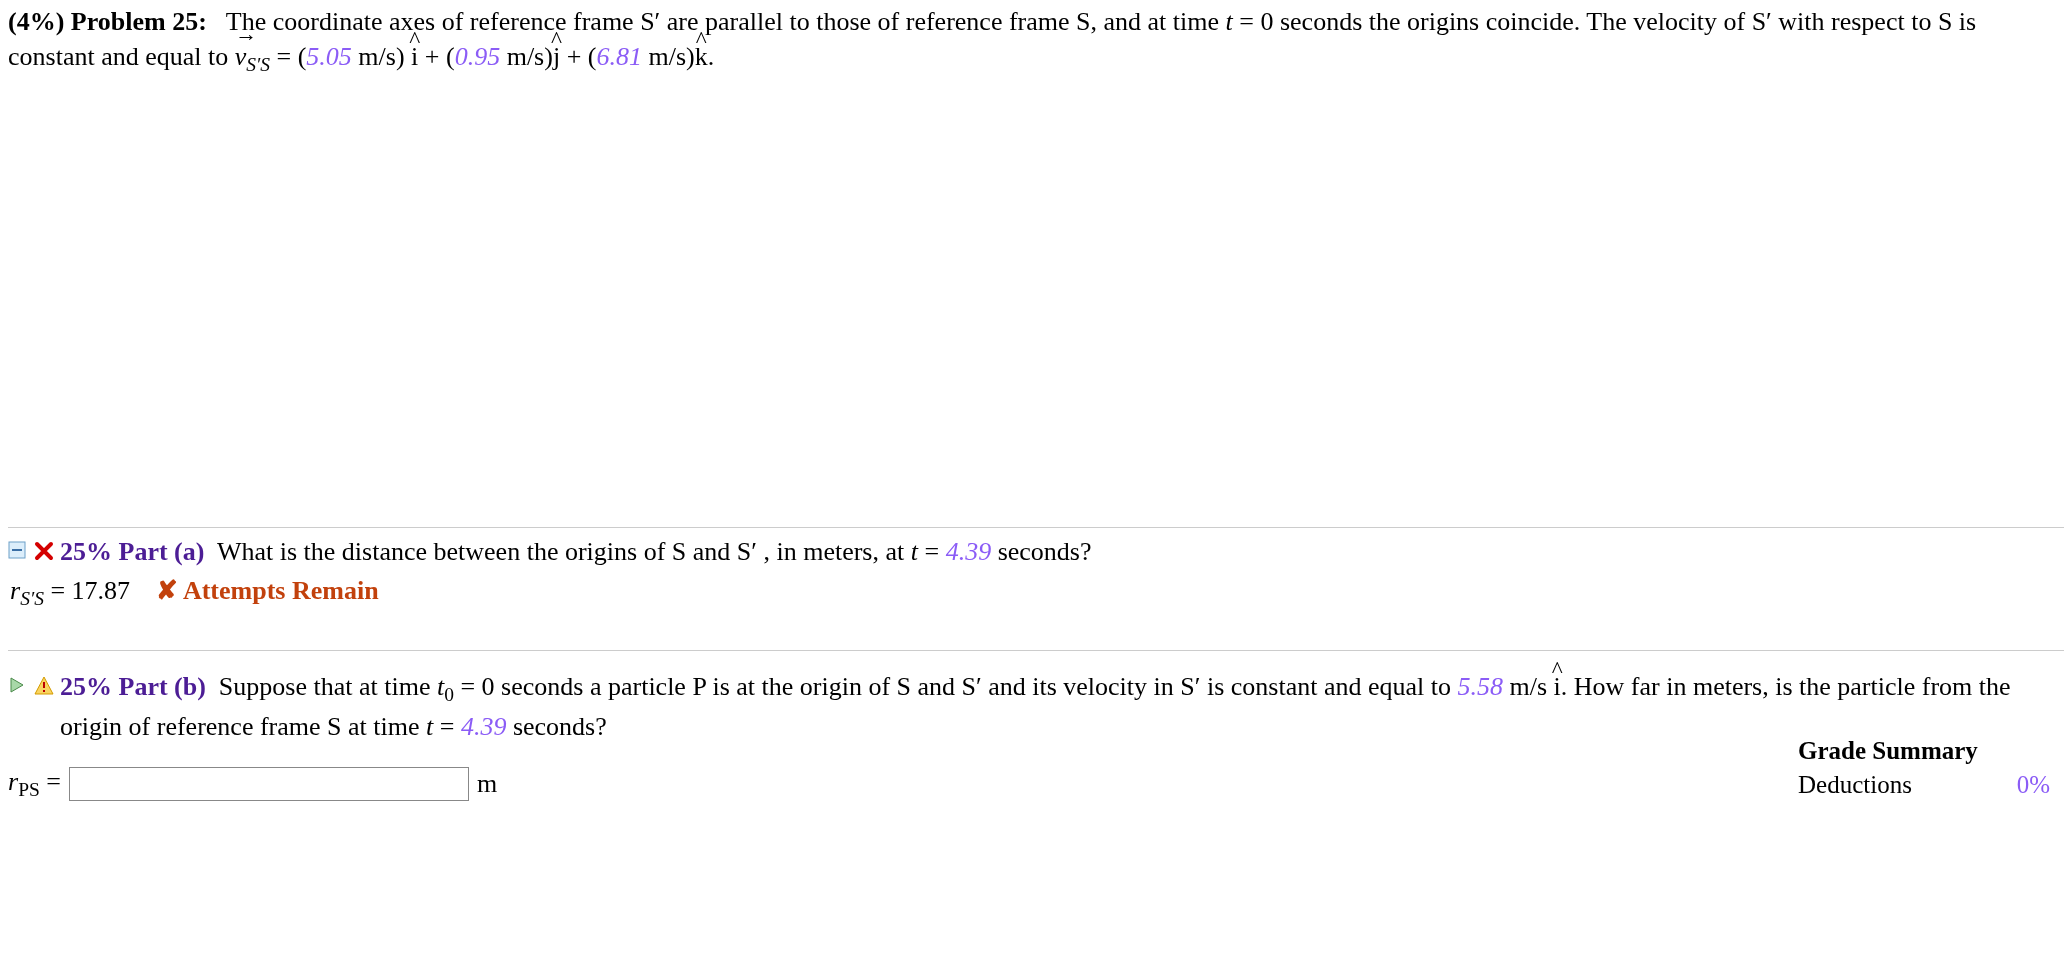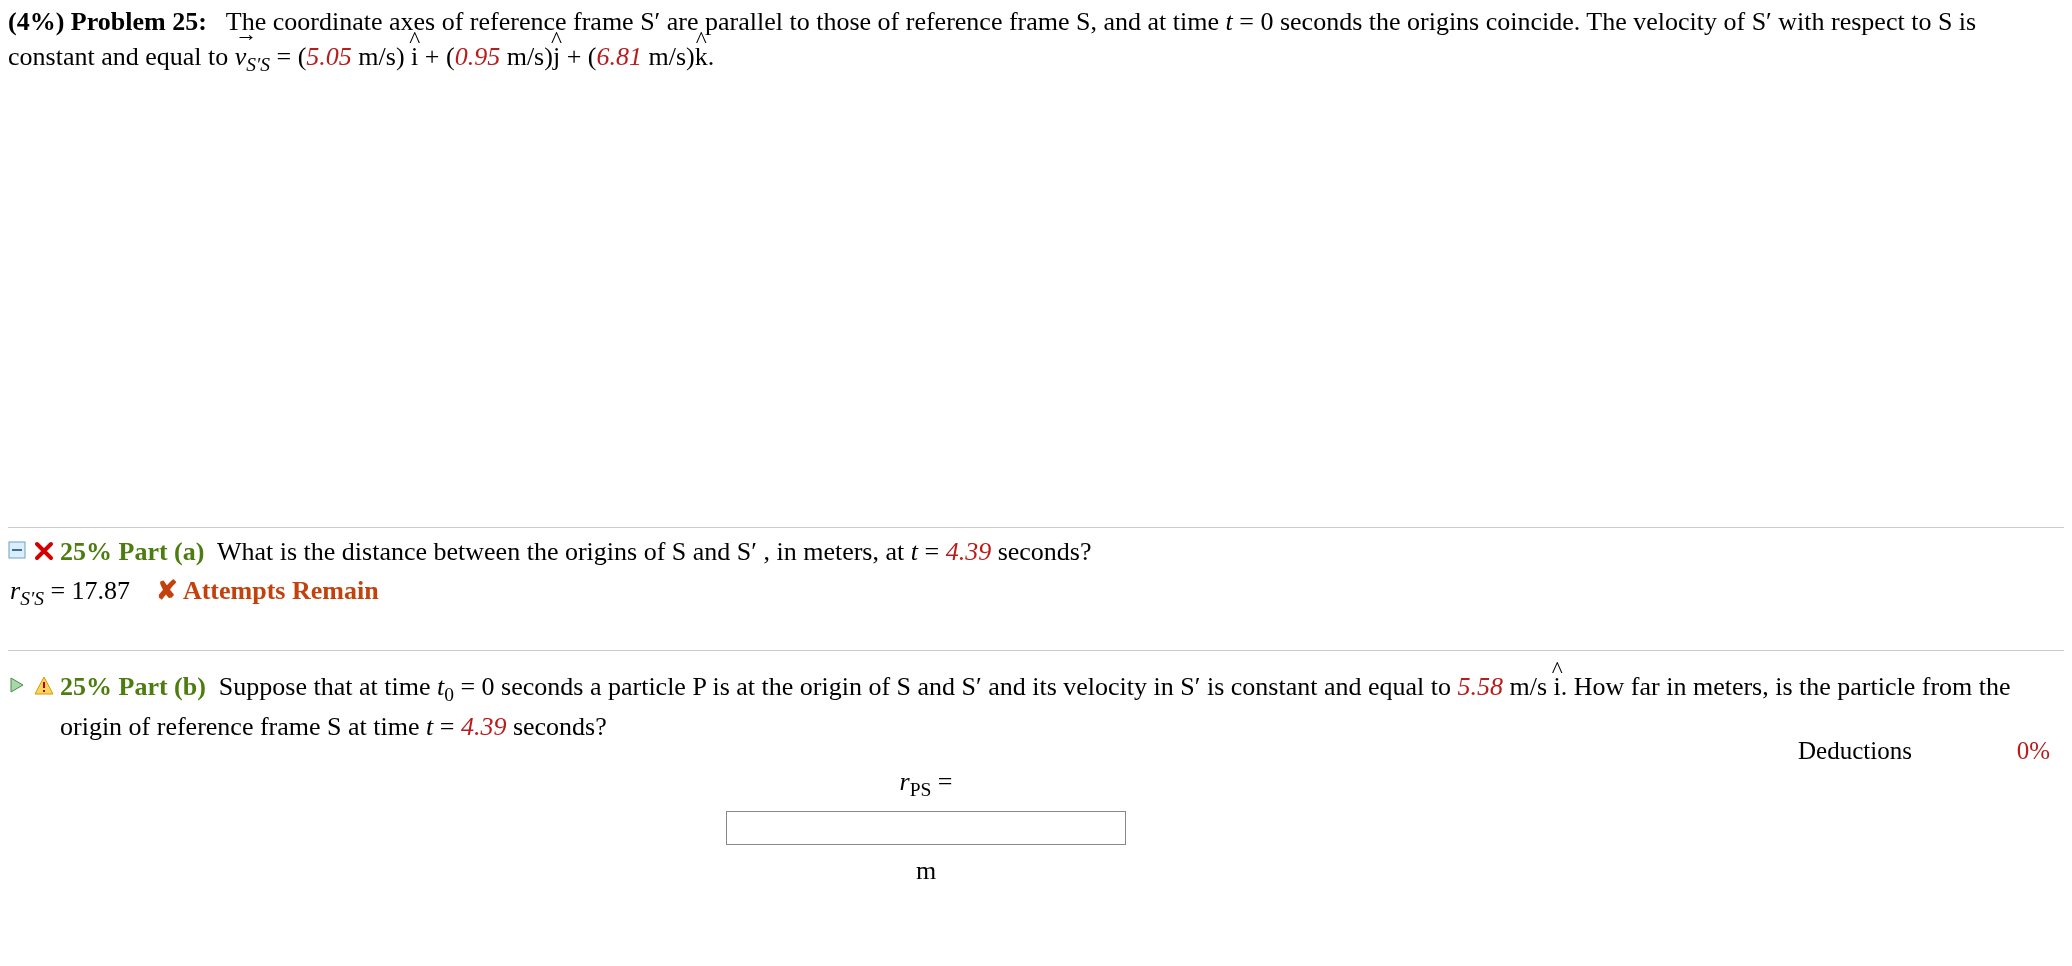--- a/index.html
+++ b/index.html
@@ -9,22 +9,22 @@
     font-size: 26px;
     line-height: 1.35;
     color: #000;
     background: #fff;
   }
   .problem-header {
     margin-bottom: 8px;
   }
   .italic { font-style: italic; }
   .bold { font-weight: bold; }
-  .blue { color: #4d7c0f; }
-  .orange-red { color: #b91c1c; }
+  .blue { color: #4c1d95; }
+  .orange-red { color: #8b5cf6; }
   .orange { color: #c2410c; }
   .vec-arrow {
     position: relative;
     display: inline-block;
   }
   .vec-arrow::after {
     content: "\2192";
     position: absolute;
     left: 0;
     top: -0.9em;
@@ -64,22 +64,20 @@
   .icon svg { display: block; }
   .status-line {
     margin-top: 4px;
     margin-left: 2px;
   }
   .answer-row {
     display: flex;
     align-items: center;
     gap: 8px;
     margin-top: 20px;
-    margin-left: 50px;
-    flex-direction: column;
   }
   input.answer-input {
     font-family: inherit;
     font-size: 24px;
     height: 34px;
     width: 400px;
     border: 1px solid #888;
     padding: 2px 6px;
     box-sizing: border-box;
   }
@@ -154,20 +152,23 @@
     <div style="flex:1">
       <span class="bold blue">25%</span>
       <span class="bold blue">Part (b)</span>&nbsp;
       <span>Suppose that at time </span><span class="italic">t</span><sub>0</sub><span> = 0 seconds a particle P is at the origin of S and S′ and its velocity in S′ is constant and equal to </span><span class="italic orange-red">5.58</span><span> m/s </span><span class="hat">i</span><span>. How far in meters, is the particle from the origin of reference frame S at time </span><span class="italic">t</span><span> = </span><span class="italic orange-red">4.39</span><span> seconds?</span>
     </div>
   </div>
 
   <div class="grade-panel">
     <table>
       <tbody>
+          <tr>
+            <td colspan="2" class="bold">Grade Summary</td>
+          </tr>
       <tr>
         <td>Deductions</td>
         <td class="val orange-red">0%</td>
       </tr>
     </tbody>
       </table>
   </div>
 
   <div class="answer-row">
     <span>

